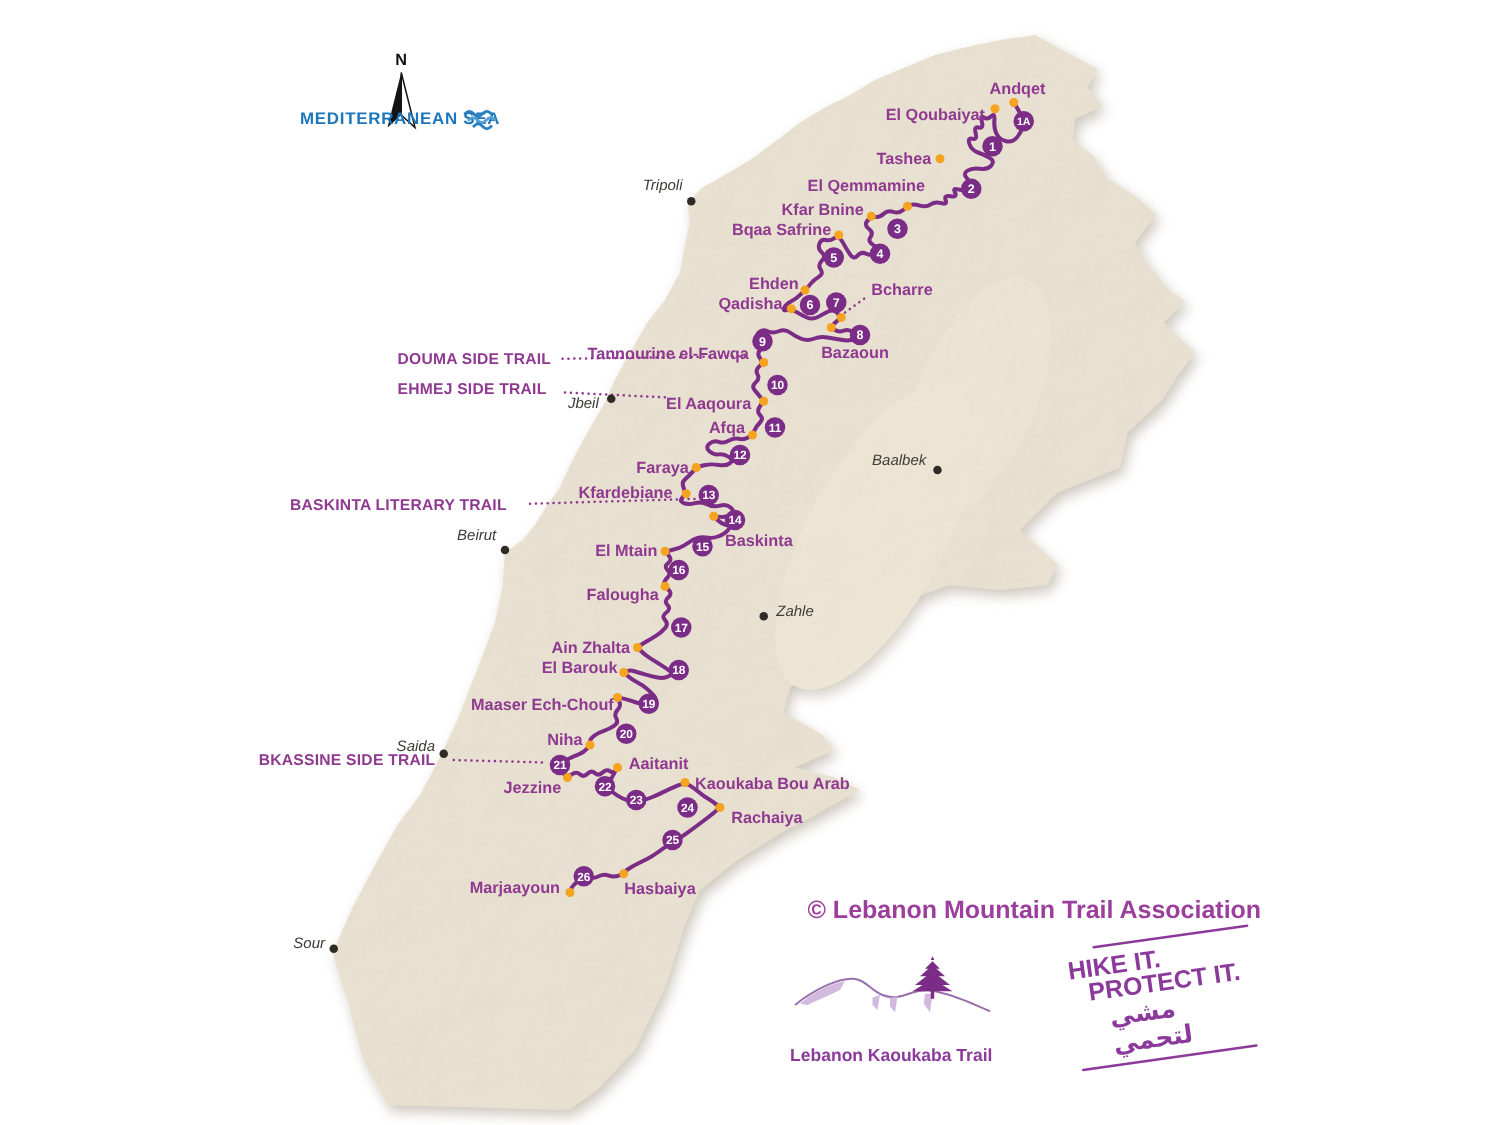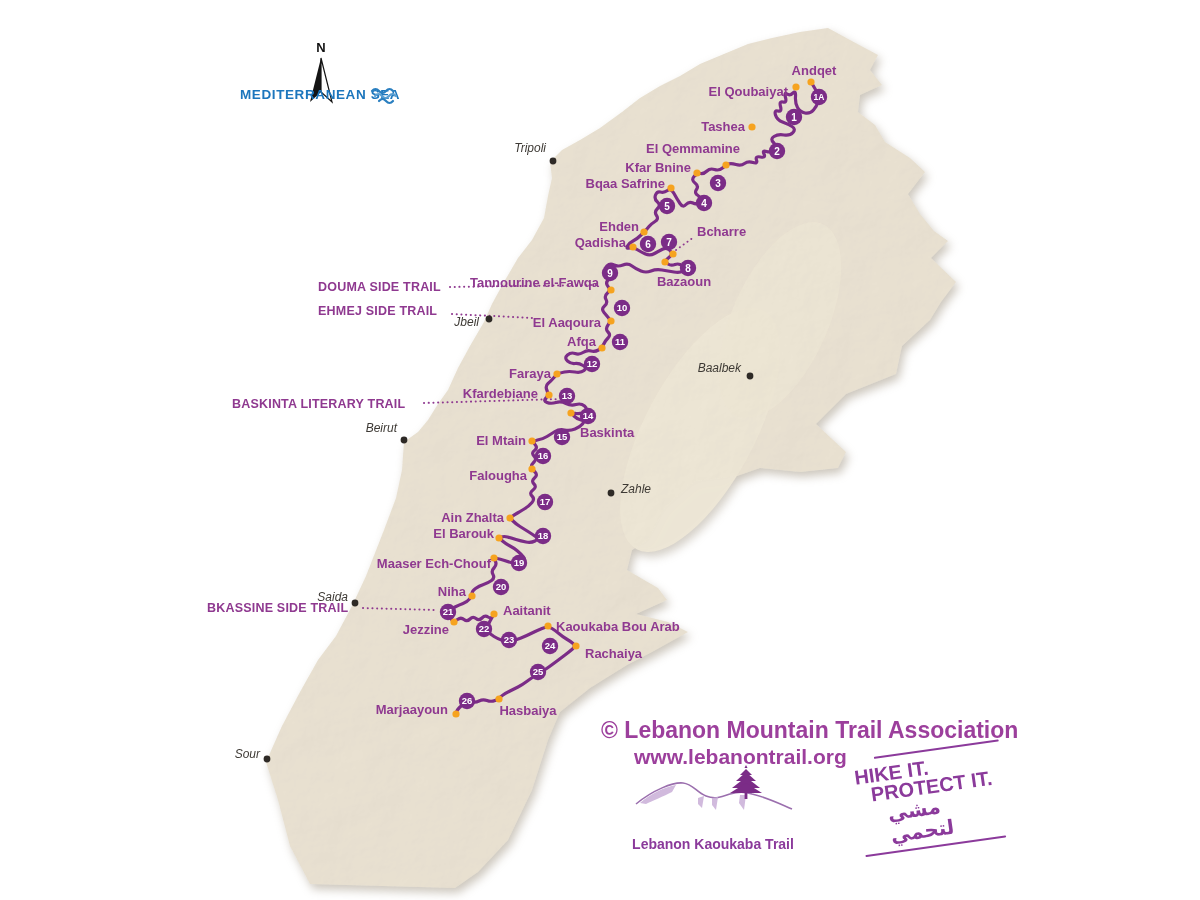--- a/index.html
+++ b/index.html
@@ -11,21 +11,21 @@
   .tdot{fill:#f6a31f;}
   .badge{fill:#7b2c87;}
   .badge-num{fill:#ffffff;font-weight:bold;text-anchor:middle;}
   .town-label{fill:#8f3990;font-size:13px;font-weight:bold;}
   .side-label{fill:#8f3990;font-size:12.5px;font-weight:bold;letter-spacing:.2px;}
   .city-label{fill:#3e3a35;font-size:12px;font-style:italic;}
   .city-dot{fill:#2e2a26;}
   .sea-label{fill:#1c76bd;font-size:13.5px;font-weight:bold;letter-spacing:.6px;}
   .compass-n{font-size:13px;font-weight:bold;fill:#111;}
   .credit{position:absolute;color:#9c3f9c;font-weight:bold;white-space:nowrap;}
-  .copyright{left:601px;top:717px;font-size:23px;}
+  .copyright{left:646px;top:717px;font-size:20px;}
   .website{left:634px;top:745px;font-size:21px;}
   .logo-art{position:absolute;left:628px;top:758px;width:170px;height:58px;}
   .logo-ar{position:absolute;left:628px;top:812px;width:170px;text-align:center;font-size:17px;
            font-weight:bold;color:#8b3a9b;font-family:"DejaVu Sans","Liberation Sans",sans-serif;}
   .logo-en{position:absolute;left:628px;top:836px;width:170px;text-align:center;font-size:14px;
            font-weight:bold;color:#8b3a9b;}
   .slogan{position:absolute;left:852px;top:760px;width:148px;transform:rotate(-8deg);
           transform-origin:left top;color:#8b3a9b;}
   .slogan .line{height:2px;background:#8b3a9b;border-radius:1px;}
   .slogan .line.top{width:126px;margin-left:22px;}
@@ -212,21 +212,20 @@
         <text x="397" y="432" class="city-label" text-anchor="end">Beirut</text>
         <text x="741" y="372" class="city-label" text-anchor="end">Baalbek</text>
         <text x="621" y="493" class="city-label" text-anchor="start">Zahle</text>
         <text x="348" y="601" class="city-label" text-anchor="end">Saida</text>
         <text x="260" y="758" class="city-label" text-anchor="end">Sour</text>
       </g>
   </svg>
 
   
   <div class="credit copyright">© Lebanon Mountain Trail Association</div>
-  <div class="credit website">www.lebanontrail.org</div>
 
   
   <svg class="logo-art" viewBox="0 0 170 58" xmlns="http://www.w3.org/2000/svg">
     <path d="M8,46 C25,32 45,24 55,25 C65,26 68,34 78,38 C88,42 96,38 102,36 C112,33 118,34 124,36 C138,39 150,45 164,51" fill="none" stroke="#9b6fae" stroke-width="1.6"></path>
     <g fill="#c9aed8" opacity="0.85">
       <path d="M12,45 C22,36 36,29 48,27 L44,34 C36,38 24,43 18,46 Z"></path>
       <path d="M70,40 L76,38 74,50 70,46 Z"></path>
       <path d="M84,40 L90,39 88,52 84,47 Z"></path>
       <path d="M112,37 L118,37 116,52 111,45 Z"></path>
     </g>

